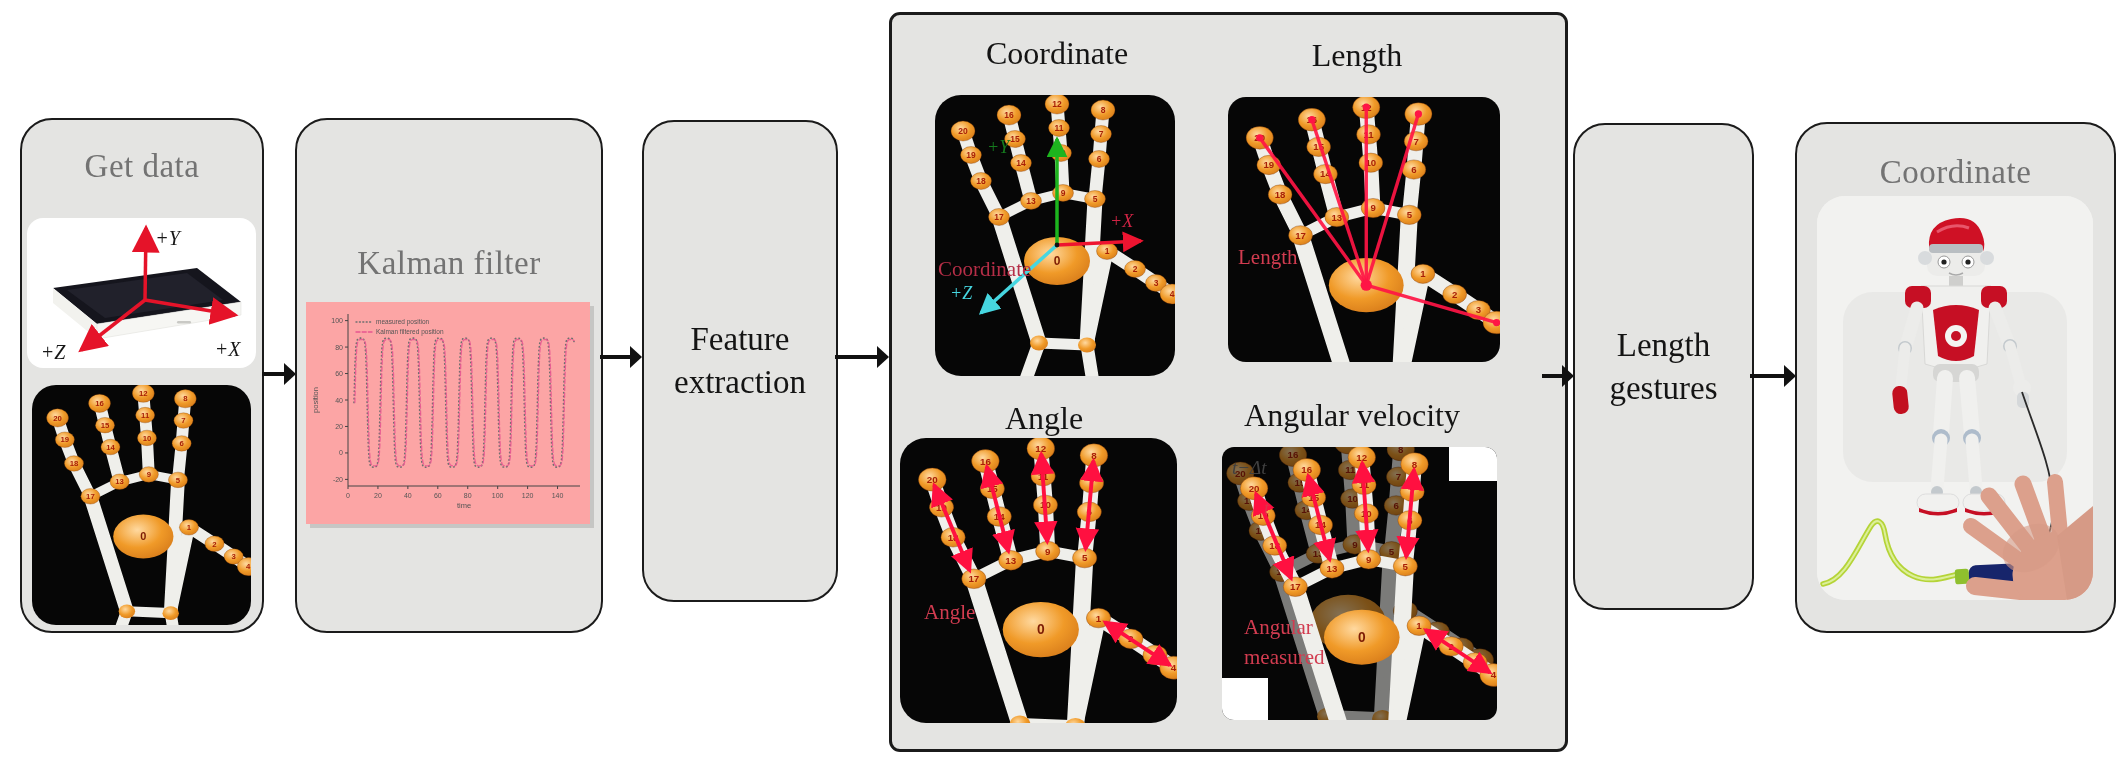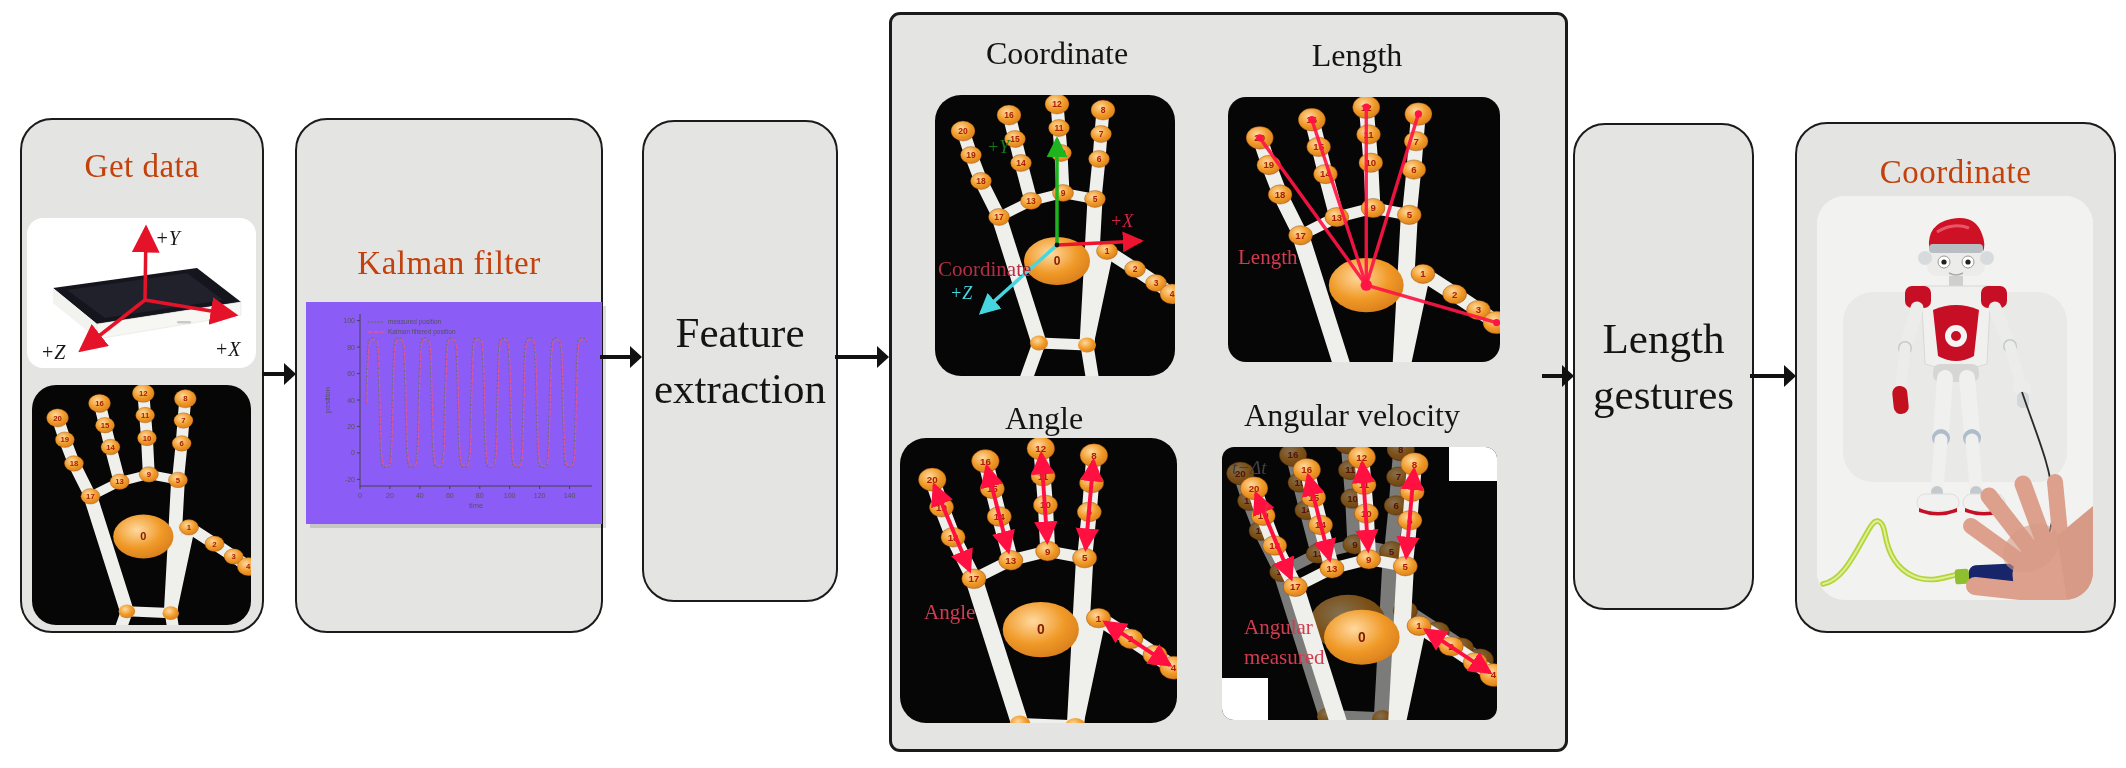--- a/index.html
+++ b/index.html
@@ -1,25 +1,25 @@
 <!DOCTYPE html>
 <html><head>
 <meta charset="utf-8">
 <style>
   html,body{margin:0;padding:0;background:#fff;}
   #canvas{position:relative;width:2126px;height:768px;background:#ffffff;overflow:hidden;
           font-family:"Liberation Serif",serif;}
   .box{position:absolute;background:#e4e4e2;border:2.5px solid #1b1b1b;border-radius:32px;box-sizing:border-box;}
-  .box-title{position:absolute;left:0;right:0;text-align:center;font-size:33px;color:#c2410c;letter-spacing:.5px;}
+  .box-title{position:absolute;left:0;right:0;text-align:center;font-size:33px;color:#737373;letter-spacing:.5px;}
   .center-col{display:flex;flex-direction:column;align-items:center;justify-content:center;height:100%;
-              font-size:43px;color:#141414;line-height:1.3;text-align:center;}
+              font-size:33px;color:#141414;line-height:1.3;text-align:center;}
   .img-frame{position:absolute;overflow:hidden;}
   .hand-img{background:#060606;}
   .white-panel{position:absolute;background:#ffffff;border-radius:16px;overflow:hidden;}
-  .plot-panel{position:absolute;background:#8b5cf6;box-shadow:4px 4px 0 rgba(0,0,0,0.13);padding-left:12px;}
+  .plot-panel{position:absolute;background:#fca5a5;box-shadow:4px 4px 0 rgba(0,0,0,0.13);}
   .photo-frame{position:absolute;background:#f2f2f0;border-radius:28px;overflow:hidden;}
   .quad-title{position:absolute;width:250px;text-align:center;font-size:32px;color:#141414;}
   .overlay-label{position:absolute;font-family:"Liberation Serif",serif;pointer-events:none;white-space:nowrap;}
   .red-label{color:#d23c50;font-size:21px;}
   .dark-red-label{color:#b52e47;font-size:21px;}
   .axis-label{font-style:italic;font-size:20px;color:#171717;}
   .flow-arrow{position:absolute;height:22px;}
   .flow-arrow .shaft{position:absolute;left:0;right:11px;top:8.75px;height:4.5px;background:#111;}
   .flow-arrow .head{position:absolute;right:0;top:0;width:0;height:0;
                     border-top:11px solid transparent;border-bottom:11px solid transparent;border-left:12px solid #111;}

